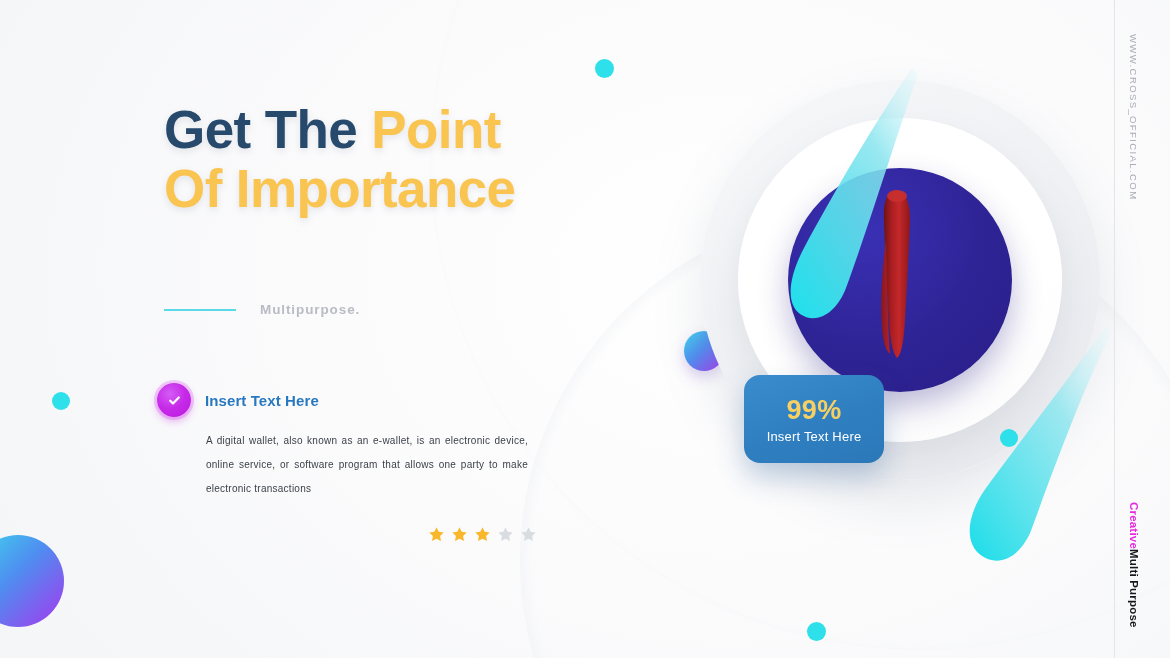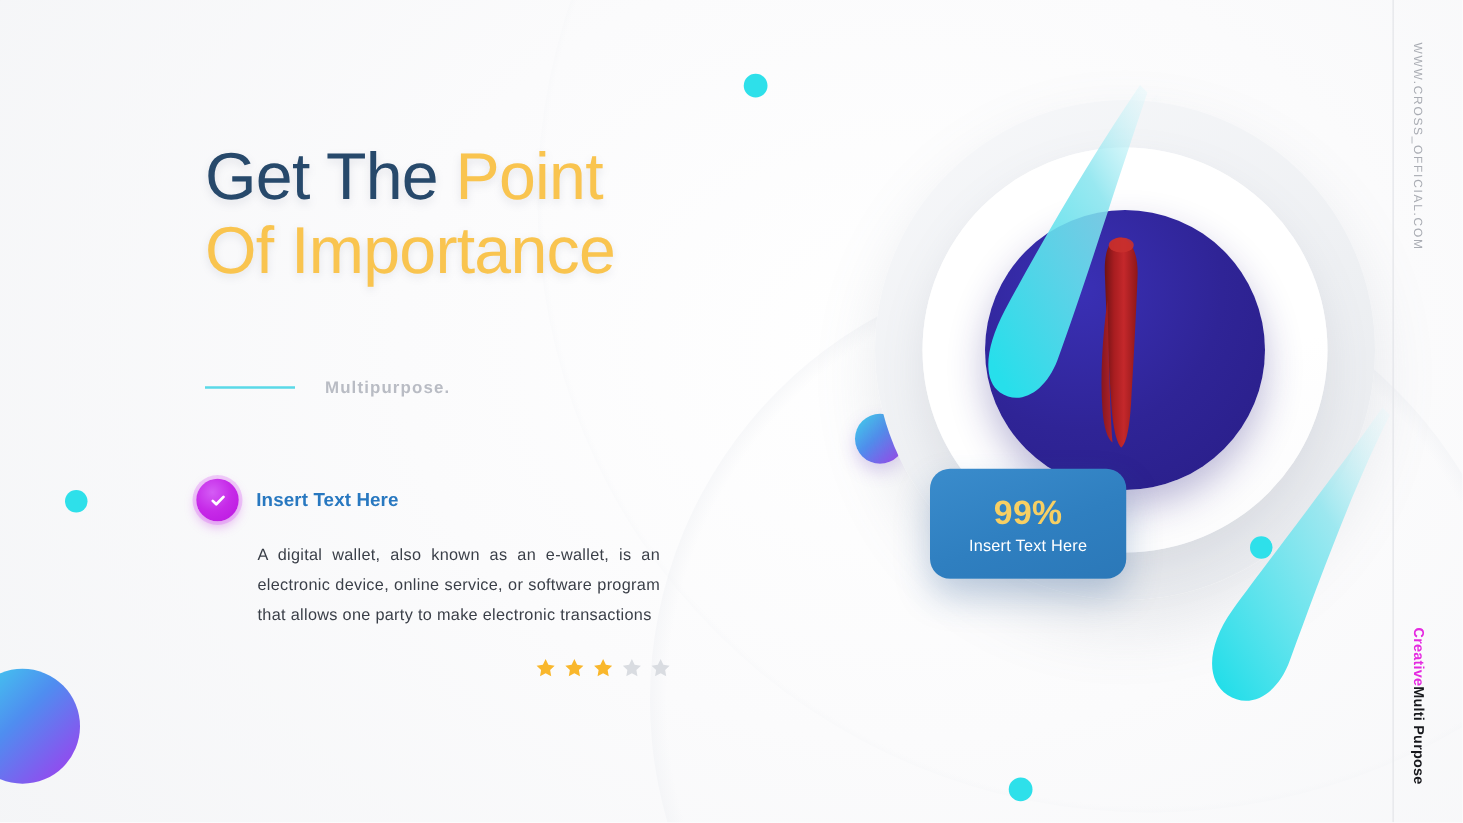--- a/index.html
+++ b/index.html
@@ -45,24 +45,24 @@
   .swirl-d {
     left: -250px; top: 220px;
     width: 620px; height: 620px;
     background: radial-gradient(circle at 50% 50%, rgba(255,255,255,0) 72%, rgba(238,240,244,0.7) 77%, rgba(255,255,255,0) 83%);
   }
 
   
   .headline {
     position: absolute;
     left: 164px;
-    top: 112px;
+    top: 100px;
     width: 560px;
     font-size: 53px;
-    font-weight: 400;
+    font-weight: 700;
     line-height: 59px;
     letter-spacing: -0.6px;
     color: #27496b;
     text-shadow: 0 3px 7px rgba(120,130,150,0.18);
   }
   .headline .hl-accent { color: #f9c44f; }
   .headline .hl-dark { color: #27496b; }
   .headline-line { display: block; white-space: nowrap; }
 
   .subtitle-row {
@@ -110,21 +110,21 @@
     font-weight: 700;
     color: #2878c0;
     letter-spacing: 0.1px;
   }
 
   .body-copy {
     position: absolute;
     left: 206px;
     top: 419px;
     width: 322px;
-    font-size: 13px;
+    font-size: 10px;
     line-height: 24px;
     color: #3a3f48;
     text-align: justify;
     letter-spacing: 0.25px;
   }
 
   .stars {
     position: absolute;
     left: 428px;
     top: 526px;
@@ -186,21 +186,21 @@
   }
   .dot-cyan { background: #2ee0ea; }
   .dot-grad {
     background: linear-gradient(135deg, #3fd7ee 0%, #4f8df0 45%, #a637ee 100%);
   }
 
   .badge-card {
     position: absolute;
     left: 744px;
     top: 375px;
-    width: 157px;
+    width: 140px;
     height: 88px;
     border-radius: 16px;
     background: linear-gradient(160deg, #3a8ccc 0%, #2f7fc0 55%, #2b78b8 100%);
     box-shadow: 0 14px 28px rgba(40,90,150,0.28);
     display: flex;
     flex-direction: column;
     align-items: center;
     justify-content: center;
     gap: 3px;
   }

